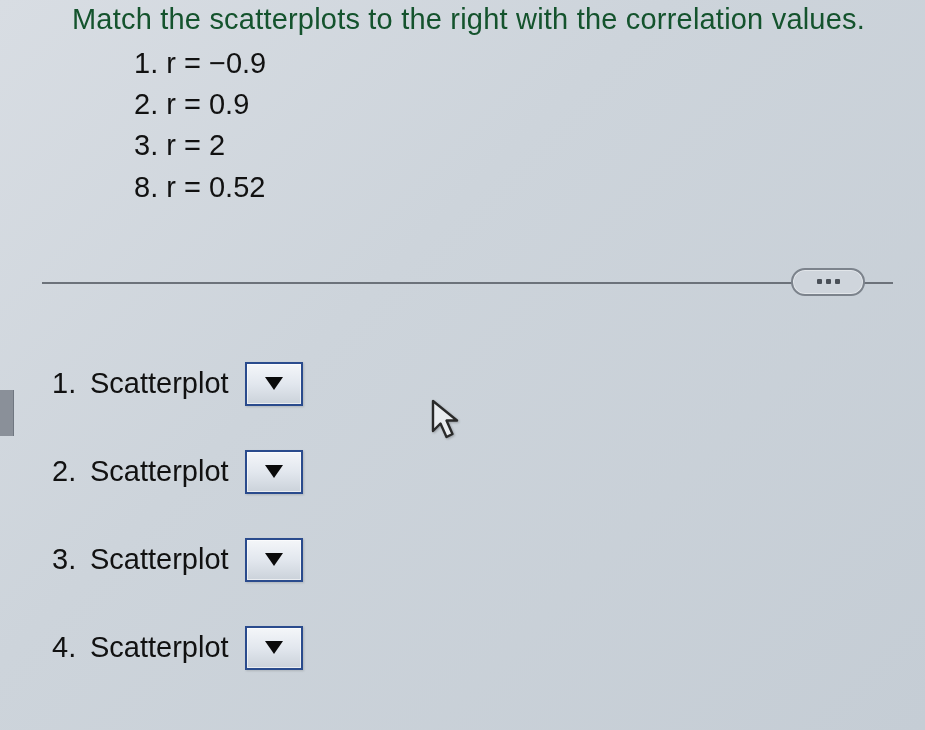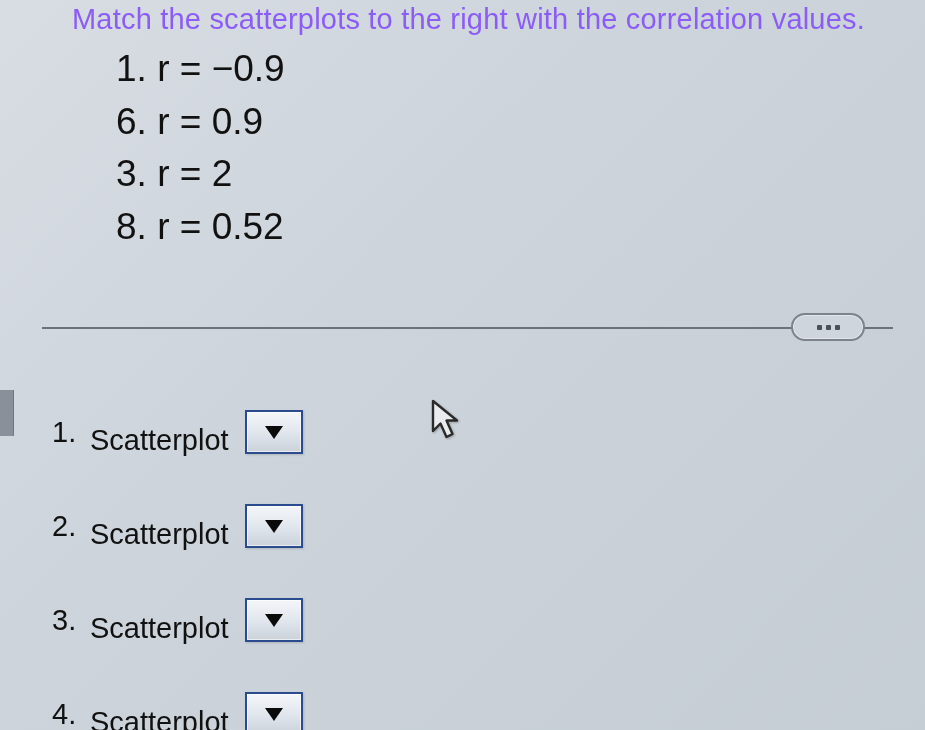--- a/index.html
+++ b/index.html
@@ -30,26 +30,26 @@
       width: 14px;
       height: 46px;
       background: #8a9099;
       border-right: 1px solid #6f7680;
     }
     .prompt {
       font-size: 29px;
       line-height: 1.35;
       padding-top: 0;
       letter-spacing: 0.2px;
-      color: #8b5cf6;
+      color: #14532d;
     }
     .options-list {
       margin-top: 4px;
-      margin-left: 44px;
-      font-size: 37px;
+      margin-left: 62px;
+      font-size: 29px;
       line-height: 1.42;
       color: #111;
     }
     .options-list .opt {
       display: block;
     }
     .divider-row {
       position: relative;
       margin-top: 60px;
       height: 34px;
@@ -93,21 +93,20 @@
       gap: 12px;
       margin-bottom: 44px;
       font-size: 29px;
       color: #111;
     }
     .answer-row .num {
       min-width: 26px;
     }
     .answer-row .lbl {
       margin-right: 4px;
-      margin-top: 17px;
     }
     .dropdown {
       width: 58px;
       height: 44px;
       border: 2px solid #2a4b8d;
       background: linear-gradient(to bottom, #f4f6f9 0%, #e2e7ee 50%, #cbd2da 100%);
       display: flex;
       align-items: center;
       justify-content: center;
       position: relative;
@@ -138,21 +137,21 @@
 <body>
 
 <div class="left-stub"></div>
 
 <div class="content">
 
   <div class="prompt">Match the scatterplots to the right with the correlation values.</div>
 
   <div class="options-list">
     <span class="opt">1. r = −0.9</span>
-    <span class="opt">6. r = 0.9</span>
+    <span class="opt">2. r = 0.9</span>
     <span class="opt">3. r = 2</span>
     <span class="opt">8. r = 0.52</span>
   </div>
 
   <div class="divider-row">
     <div class="divider-line"></div>
     <div class="divider-pill" title="...">
       <span class="dot"></span>
       <span class="dot"></span>
       <span class="dot"></span>

